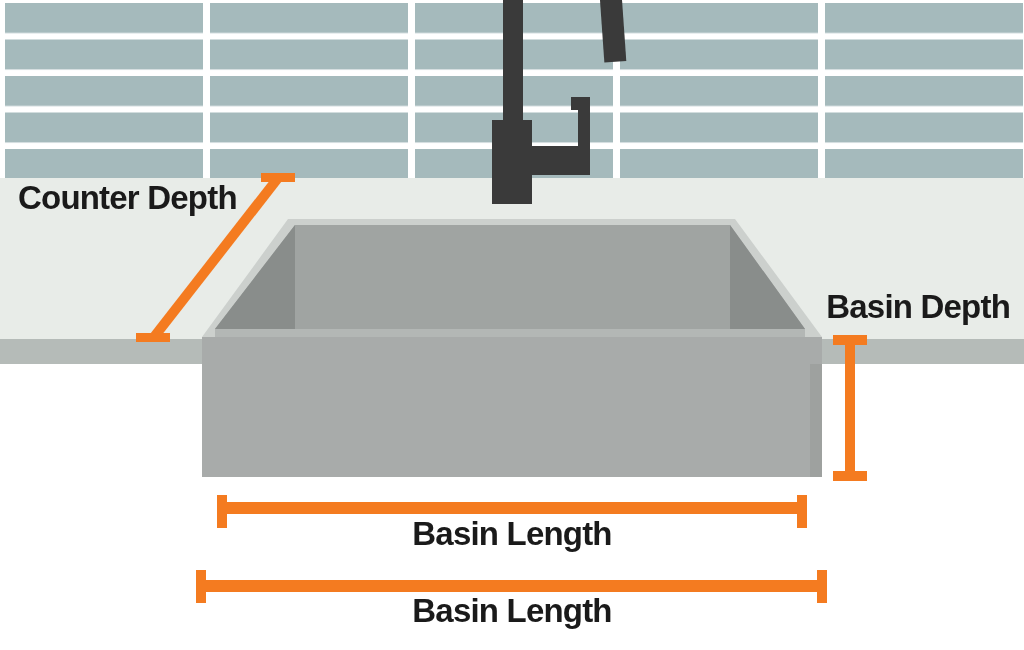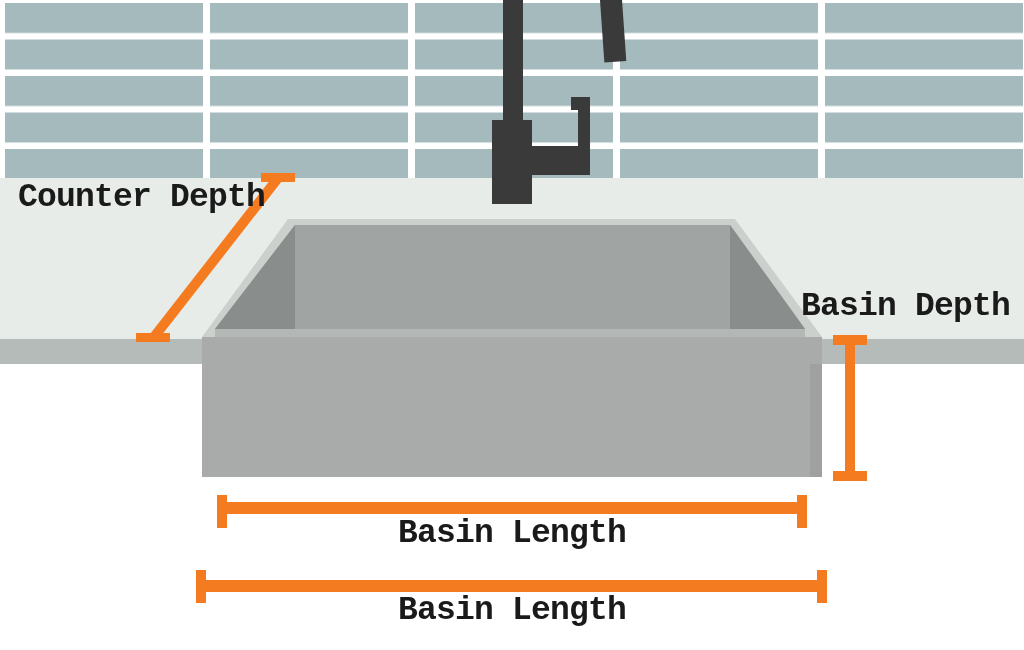--- a/index.html
+++ b/index.html
@@ -1,21 +1,21 @@
 <!DOCTYPE html>
 <html><head>
 <meta charset="utf-8">
 <style>
   html,body{margin:0;padding:0;background:#ffffff;}
   .stage{
     position:relative;
     width:1024px;height:650px;
     overflow:hidden;
     background:#ffffff;
-    font-family:Liberation Mono, monospace;
+    font-family:Liberation Sans, sans-serif;
   }
   .stage svg{position:absolute;left:0;top:0;display:block;}
   .measure-label{
     position:absolute;
     font-weight:700;
     font-size:33px;
     letter-spacing:-0.8px;
     line-height:1;
     color:#1a1a1a;
     white-space:nowrap;

